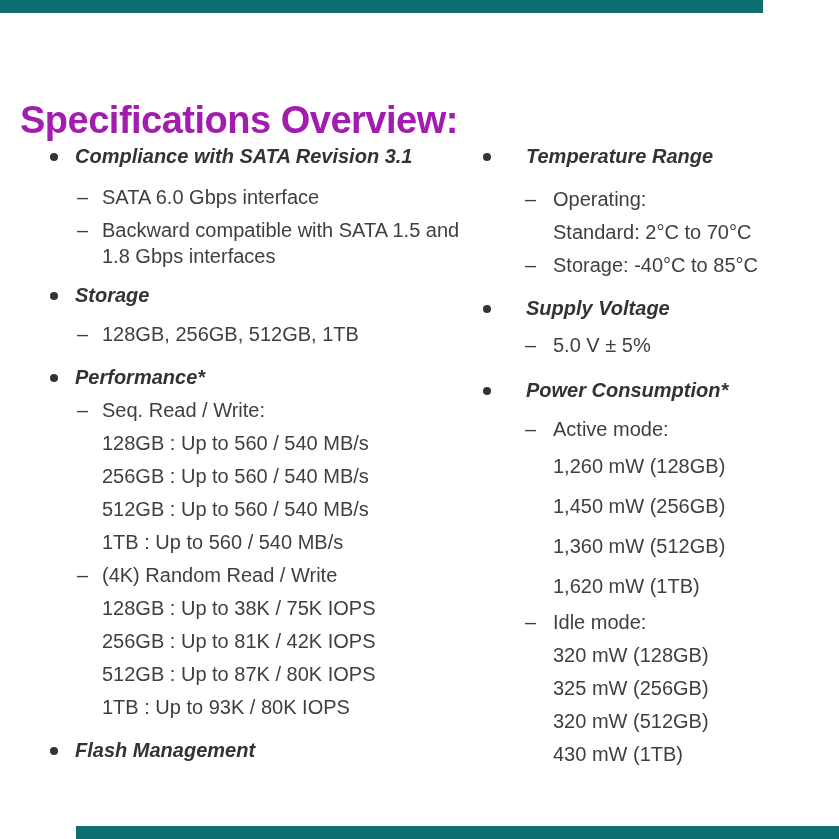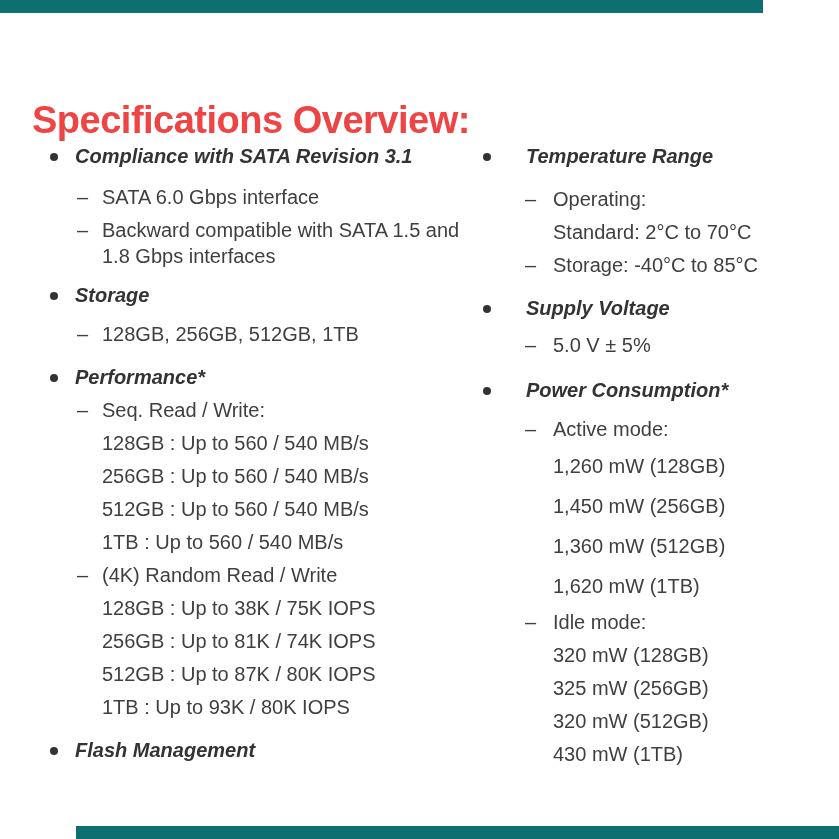--- a/index.html
+++ b/index.html
@@ -9,23 +9,23 @@
     font-family:"Liberation Sans","DejaVu Sans",sans-serif;
     color:#3f3f3f;
   }
   
   .bar{position:absolute;height:13px;width:763px;background:#0d6f6f;}
   .bar.top{top:0;left:0;}
   .bar.bottom{bottom:0;right:0;}
 
   
   .page-title{
-    position:absolute;left:32px;top:74px;
+    position:absolute;left:20px;top:74px;
     font-size:38px;font-weight:bold;letter-spacing:-0.5px;
-    color:#ef4444;white-space:nowrap;
+    color:#a21caf;white-space:nowrap;
   }
 
   
   .col{position:absolute;top:140px;}
   .col.left{left:30px;width:440px;}
   .col.right{left:468px;width:355px;}
 
   .line{
     position:relative;box-sizing:border-box;
     height:33px;display:flex;align-items:center;
@@ -112,21 +112,21 @@
       <span>1TB : Up to 560 / 540 MB/s</span>
     </div>
     <div class="line sub">
       <span class="dash">–</span>
       <span>(4K) Random Read / Write</span>
     </div>
     <div class="line plain">
       <span>128GB : Up to 38K / 75K IOPS</span>
     </div>
     <div class="line plain">
-      <span>256GB : Up to 81K / 74K IOPS</span>
+      <span>256GB : Up to 81K / 42K IOPS</span>
     </div>
     <div class="line plain">
       <span>512GB : Up to 87K / 80K IOPS</span>
     </div>
     <div class="line plain">
       <span>1TB : Up to 93K / 80K IOPS</span>
     </div>
     <div class="line header mt10">
       <span class="bullet"></span>
       <span>Flash Management</span>

